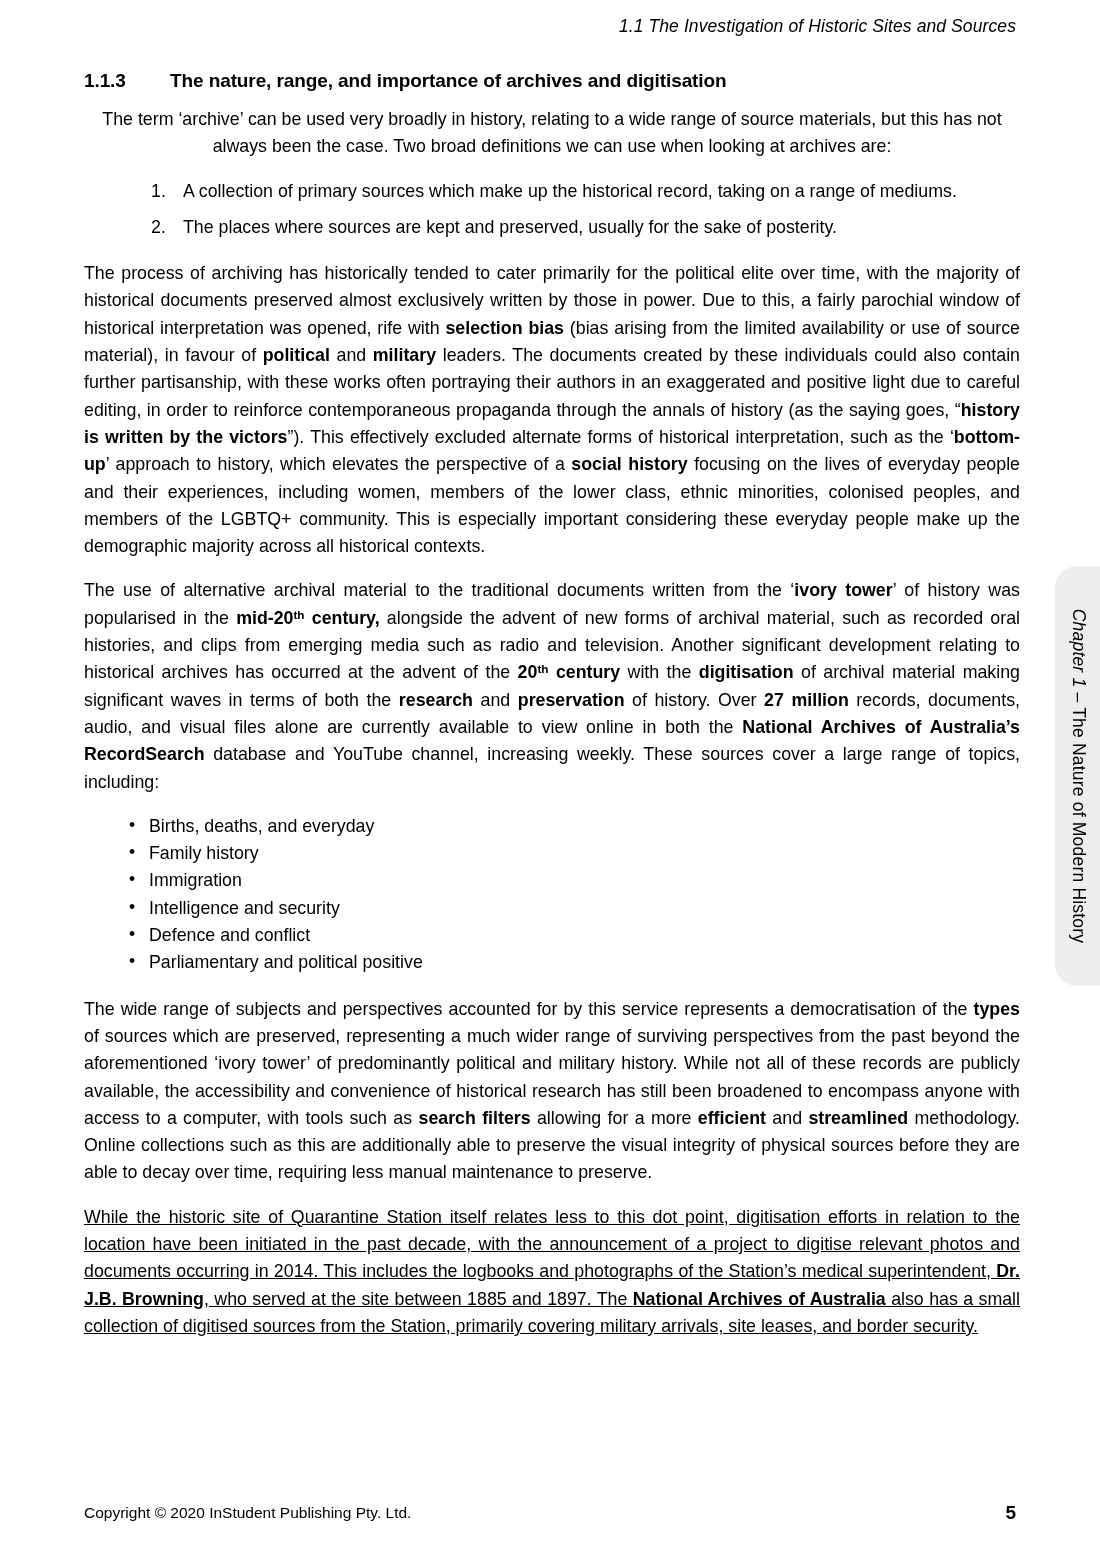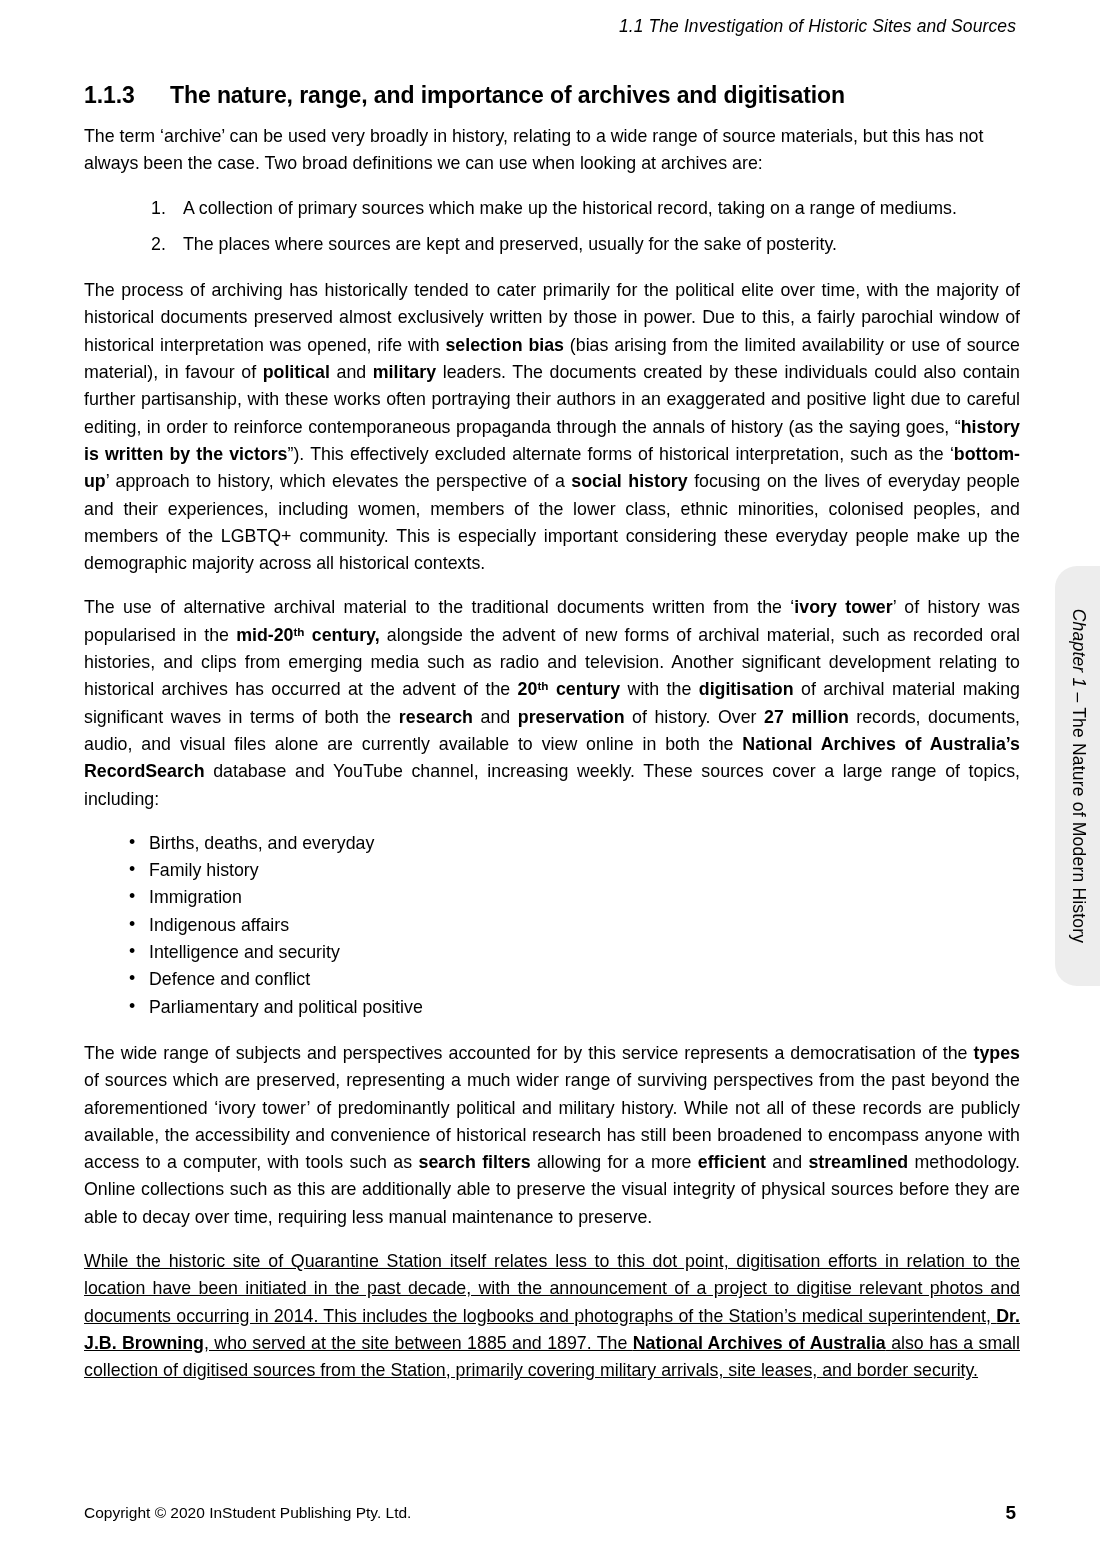--- a/index.html
+++ b/index.html
@@ -35,41 +35,41 @@
 
   
   .content {
     position: absolute;
     left: 84px;
     top: 70px;
     width: 936px;
   }
 
   h2.section-heading {
-    margin: 12px 0 14px 0;
-    font-size: 23px;
+    margin: 0 0 14px 0;
+    font-size: 19px;
     font-weight: bold;
     letter-spacing: -0.1px;
     display: flex;
   }
   h2.section-heading .num {
     width: 86px;
     flex: 0 0 86px;
   }
 
   p.body {
     margin: 0 0 17px 0;
     font-size: 17.8px;
     line-height: 27.3px;
     text-align: justify;
     text-justify: inter-word;
     hyphens: manual;
   }
   p.body.ragged {
-    text-align: left;
+    text-align: center;
   }
   p.last { margin-bottom: 0; text-decoration: underline; }
 
   ol.num-list {
     margin: 6px 0 19px 0;
     padding: 0 0 0 58px;
     font-size: 17.8px;
     line-height: 27.3px;
     list-style: none;
     counter-reset: nlist;
@@ -182,21 +182,20 @@
     </ol>
 
     <p class="body"><span>The process of archiving has historically tended to cater primarily for the political elite over time, with the majority of historical documents preserved almost exclusively written by those in power. Due to this, a fairly parochial window of historical interpretation was opened, rife with </span><b>selection bias</b><span> (bias arising from the limited availability or use of source material), in favour of </span><b>political</b><span> and </span><b>military</b><span> leaders. The documents created by these individuals could also contain further partisanship, with these works often portraying their authors in an exaggerated and positive light due to careful editing, in order to reinforce contemporaneous propaganda through the annals of history (as the saying goes, “</span><b>history is written by the victors</b><span>”). This effectively excluded alternate forms of historical interpretation, such as the ‘</span><b>bottom-up</b><span>’ approach to history, which elevates the perspective of a </span><b>social history</b><span> focusing on the lives of everyday people and their experiences, including women, members of the lower class, ethnic minorities, colonised peoples, and members of the LGBTQ+ community. This is especially important considering these everyday people make up the demographic majority across all historical contexts.</span></p>
 
     <p class="body"><span>The use of alternative archival material to the traditional documents written from the ‘</span><b>ivory tower</b><span>’ of history was popularised in the </span><b><span>mid-20</span><sup>th</sup><span> century,</span></b><span> alongside the advent of new forms of archival material, such as recorded oral histories, and clips from emerging media such as radio and television. Another significant development relating to historical archives has occurred at the advent of the </span><b><span>20</span><sup>th</sup><span> century</span></b><span> with the </span><b>digitisation</b><span> of archival material making significant waves in terms of both the </span><b>research</b><span> and </span><b>preservation</b><span> of history. Over </span><b>27 million</b><span> records, documents, audio, and visual files alone are currently available to view online in both the </span><b>National Archives of Australia’s RecordSearch</b><span> database and YouTube channel, increasing weekly. These sources cover a large range of topics, including:</span></p>
 
     <ul class="bullet-list">
       <li>Births, deaths, and everyday</li>
       <li>Family history</li>
       <li>Immigration</li>
-      <li>Indigenous affairs</li>
       <li>Intelligence and security</li>
       <li>Defence and conflict</li>
       <li>Parliamentary and political positive</li>
     </ul>
 
     <p class="body"><span>The wide range of subjects and perspectives accounted for by this service represents a democratisation of the </span><b>types</b><span> of sources which are preserved, representing a much wider range of surviving perspectives from the past beyond the aforementioned ‘ivory tower’ of predominantly political and military history. While not all of these records are publicly available, the accessibility and convenience of historical research has still been broadened to encompass anyone with access to a computer, with tools such as </span><b>search filters</b><span> allowing for a more </span><b>efficient</b><span> and </span><b>streamlined</b><span> methodology. Online collections such as this are additionally able to preserve the visual integrity of physical sources before they are able to decay over time, requiring less manual maintenance to preserve.</span></p>
 
     <p class="body last"><span>While the historic site of Quarantine Station itself relates less to this dot point, digitisation efforts in relation to the location have been initiated in the past decade, with the announcement of a project to digitise relevant photos and documents occurring in 2014. This includes the logbooks and photographs of the Station’s medical superintendent, </span><b>Dr. J.B. Browning</b><span>, who served at the site between 1885 and 1897. The </span><b>National Archives of Australia</b><span> also has a small collection of digitised sources from the Station, primarily covering military arrivals, site leases, and border security.</span></p>
 
   </div>

